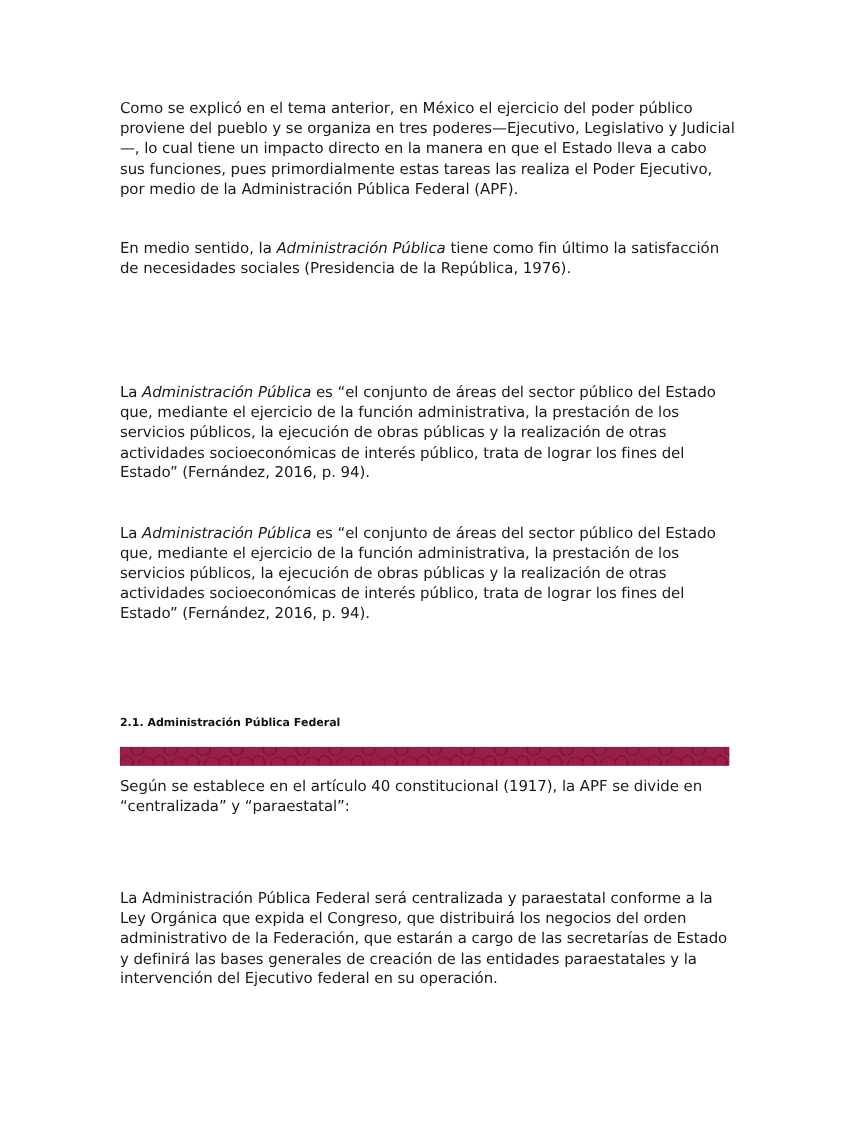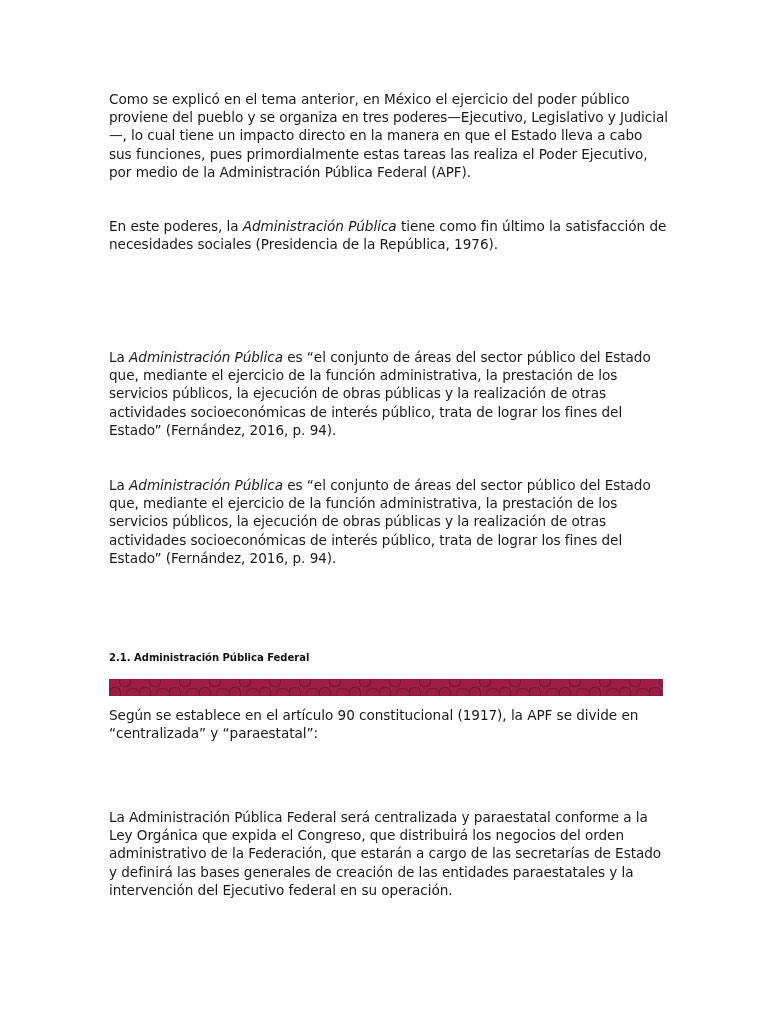--- a/index.html
+++ b/index.html
@@ -62,32 +62,32 @@
     }
   </style>
 </head>
 <body>
 
 <div class="page">
 
   <p class="para" style="top:90px;">Como se explicó en el tema anterior, en México el ejercicio del poder público proviene del pueblo y se organiza en tres poderes—Ejecutivo, Legislativo y Judicial—, lo cual tiene un impacto directo en la manera en que el Estado lleva a cabo sus funciones, pues primordialmente estas tareas las realiza el Poder Ejecutivo, por medio de la Administración Pública Federal (APF).</p>
 
   <p class="para" style="top:217px;">
-    <span>En este poderes, la </span><em>Administración Pública</em><span> tiene como fin último la satisfacción de necesidades sociales (Presidencia de la República, 1976).</span>
+    <span>En medio sentido, la </span><em>Administración Pública</em><span> tiene como fin último la satisfacción de necesidades sociales (Presidencia de la República, 1976).</span>
   </p>
 
   <p class="para" style="top:348px;">
     <span>La </span><em>Administración Pública</em><span> es “el conjunto de áreas del sector público del Estado que, mediante el ejercicio de la función administrativa, la prestación de los servicios públicos, la ejecución de obras públicas y la realización de otras actividades socioeconómicas de interés público, trata de lograr los fines del Estado” (Fernández, 2016, p. 94).</span>
   </p>
 
   <p class="para" style="top:476px;">
     <span>La </span><em>Administración Pública</em><span> es “el conjunto de áreas del sector público del Estado que, mediante el ejercicio de la función administrativa, la prestación de los servicios públicos, la ejecución de obras públicas y la realización de otras actividades socioeconómicas de interés público, trata de lograr los fines del Estado” (Fernández, 2016, p. 94).</span>
   </p>
 
   <h2 class="heading">2.1. Administración Pública Federal</h2>
 
   <div class="bar"></div>
 
-  <p class="para" style="top:706px;">Según se establece en el artículo 90 constitucional (1917), la APF se divide en “centralizada” y “paraestatal”:</p>
+  <p class="para" style="top:706px;">Según se establece en el artículo 40 constitucional (1917), la APF se divide en “centralizada” y “paraestatal”:</p>
 
   <p class="para" style="top:808px;">La Administración Pública Federal será centralizada y paraestatal conforme a la Ley Orgánica que expida el Congreso, que distribuirá los negocios del orden administrativo de la Federación, que estarán a cargo de las secretarías de Estado y definirá las bases generales de creación de las entidades paraestatales y la intervención del Ejecutivo federal en su operación.</p>
 
 </div>
 
 </body></html>

